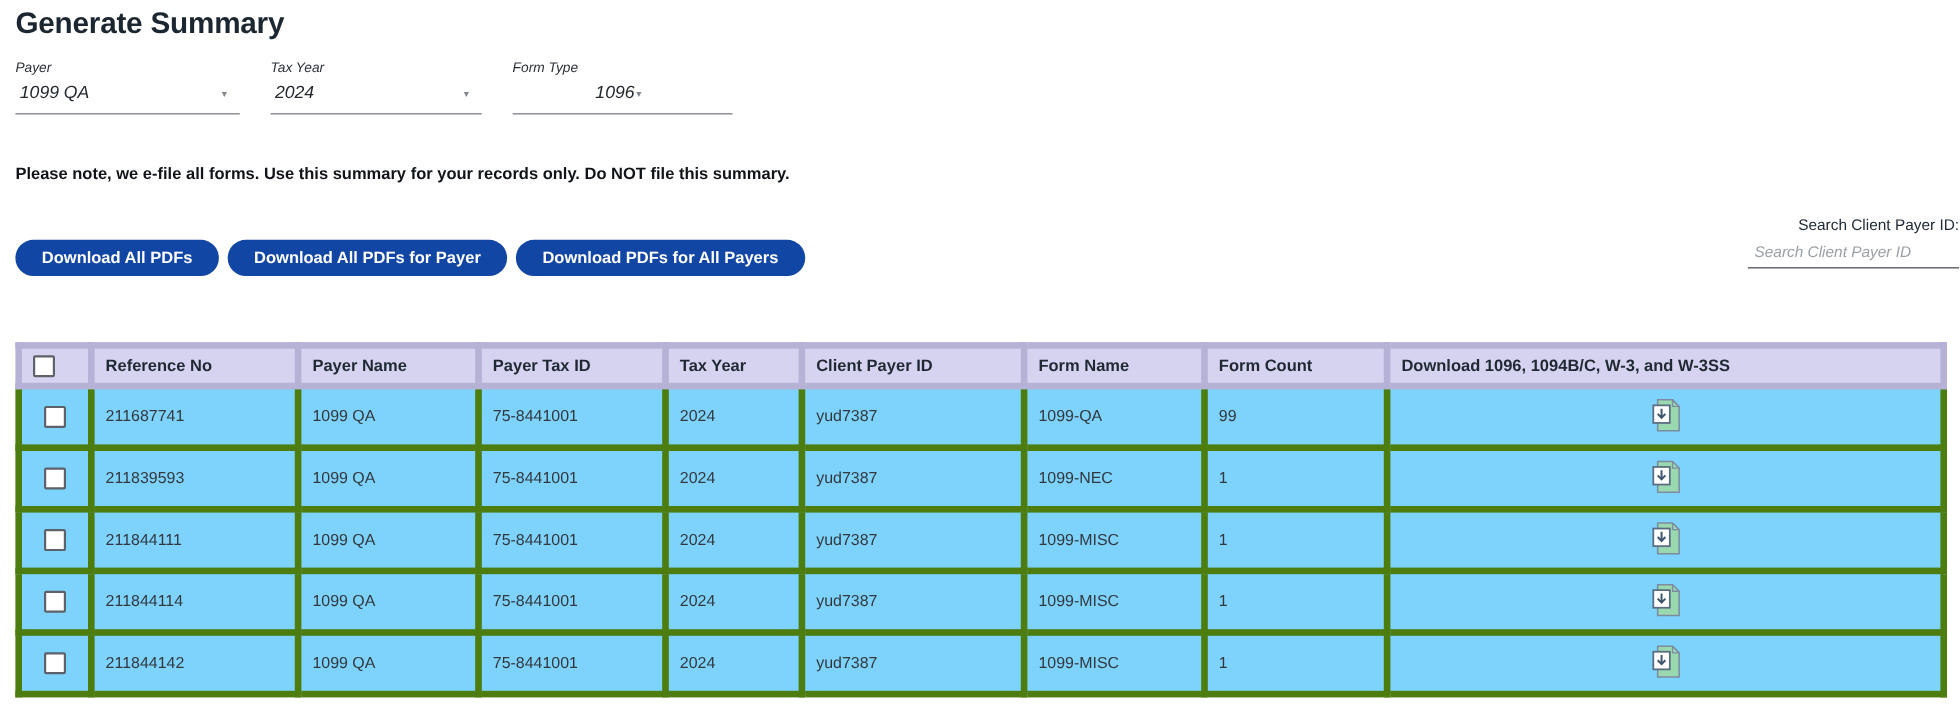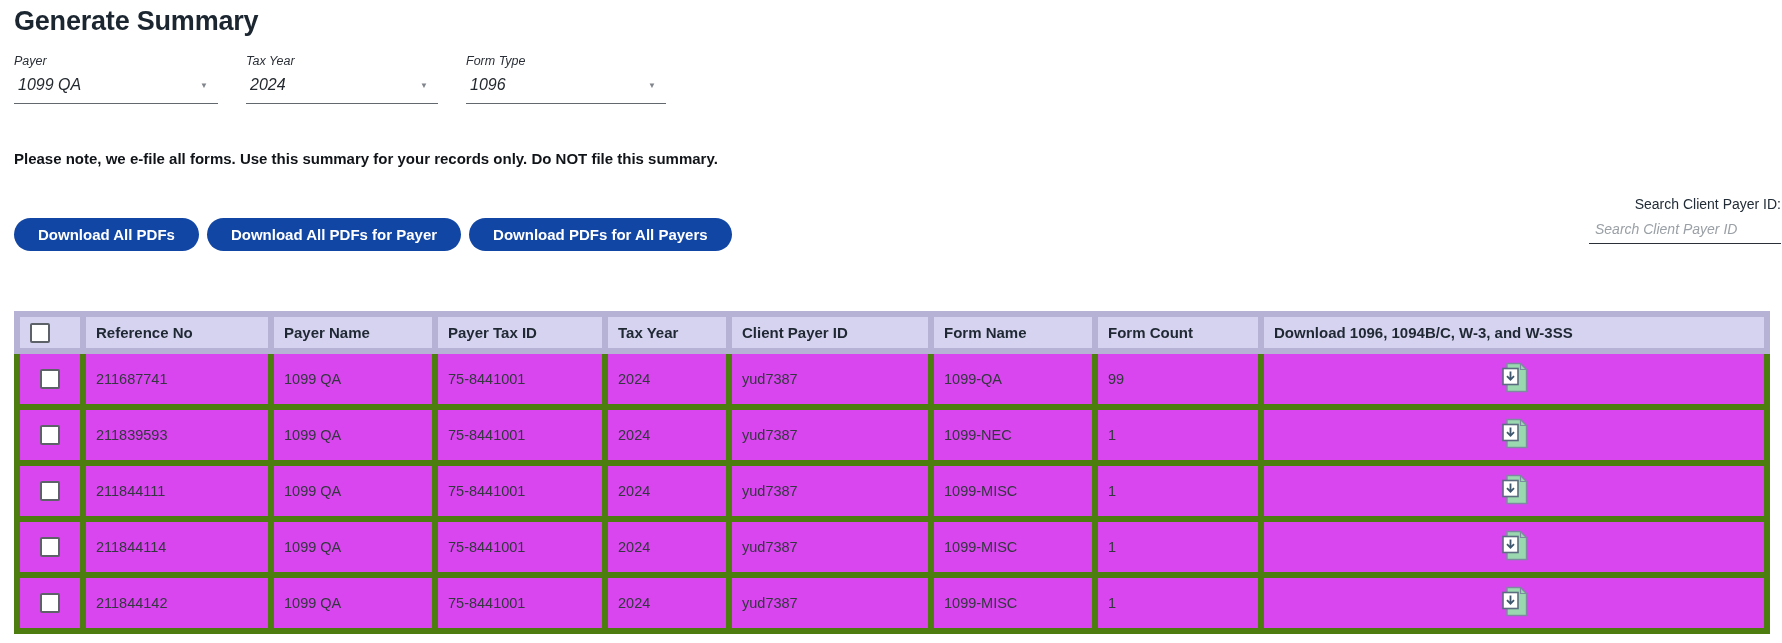--- a/index.html
+++ b/index.html
@@ -14,21 +14,21 @@
   .filters { display: flex; margin-top: 17px; }
   .filter { margin-right: 28px; font-style: italic; }
   .filter-label { font-size: 12.5px; color: #2b3038; margin-bottom: 2px; }
   .select {
     display: flex; justify-content: space-between; align-items: center;
     border-bottom: 1px solid #63686f; padding: 6px 6px 9px 4px; cursor: pointer;
     font-size: 16px; color: #24292f;
   }
   .filter-payer .select { width: 204px; }
   .filter-taxyear .select { width: 192px; }
-  .filter-formtype .select { width: 200px; }
+  .filter-formtype .select { width: 200px; justify-content: center; }
   .caret { font-size: 8px; color: #81868d; margin-right: 4px; }
 
   
   .note { margin-top: 46px; font-size: 15px; font-weight: 700; color: #101418; }
 
   
   .actions { display: flex; gap: 8px; margin-top: 51px; }
   .btn {
     background: #1246a5; color: #fff; border: none; border-radius: 17px;
     padding: 8px 24px; font-size: 15px; font-weight: 600; cursor: pointer;
@@ -45,21 +45,21 @@
   }
   .search-input::placeholder { color: #9aa0a6; font-style: italic; }
 
   
   .grid { margin-top: 60px; width: 1756px; border-collapse: collapse; font-size: 14.5px; }
   .grid th, .grid td { border: 6px solid #4d7c0f; padding: 0 10px; }
   .grid thead th {
     background: #d5d3ef; border-color: #b5b2d6; height: 37px;
     text-align: left; font-weight: 700; color: #1f2833; font-size: 15px;
   }
-  .grid tbody td { height: 56px; background: #d946ef; color: #33383f; }
+  .grid tbody td { height: 56px; background: #7dd3fc; color: #33383f; }
   .col-check { text-align: center; }
   .dl-cell { text-align: center; }
 
   .checkbox {
     appearance: none; -webkit-appearance: none;
     width: 20px; height: 20px; border: 2px solid #5c6268; border-radius: 2px;
     background: #fff; cursor: pointer; display: inline-block; vertical-align: middle;
   }
 
   .dl-btn { background: none; border: none; cursor: pointer; padding: 0; line-height: 0; }

